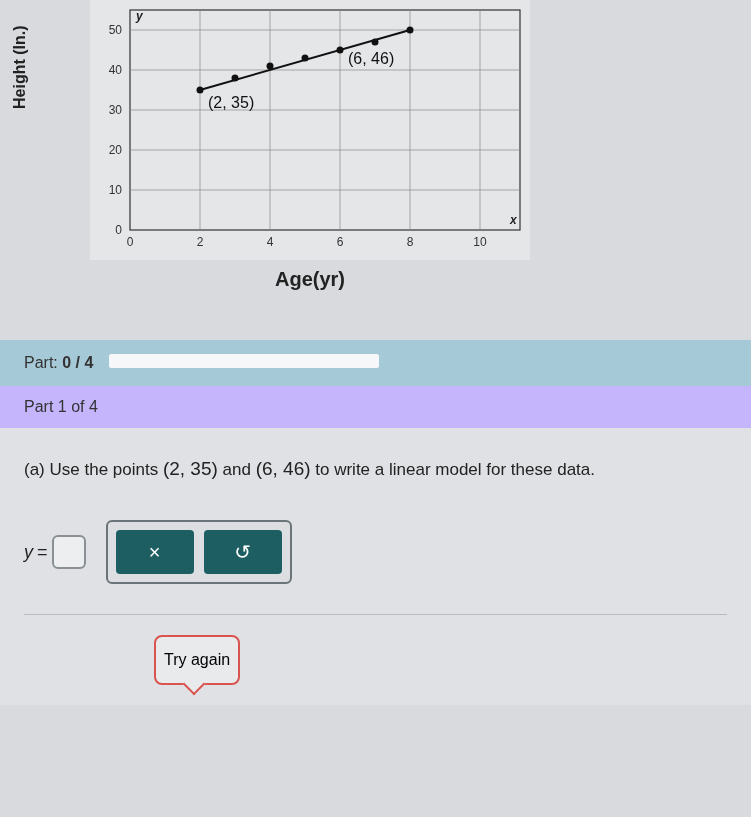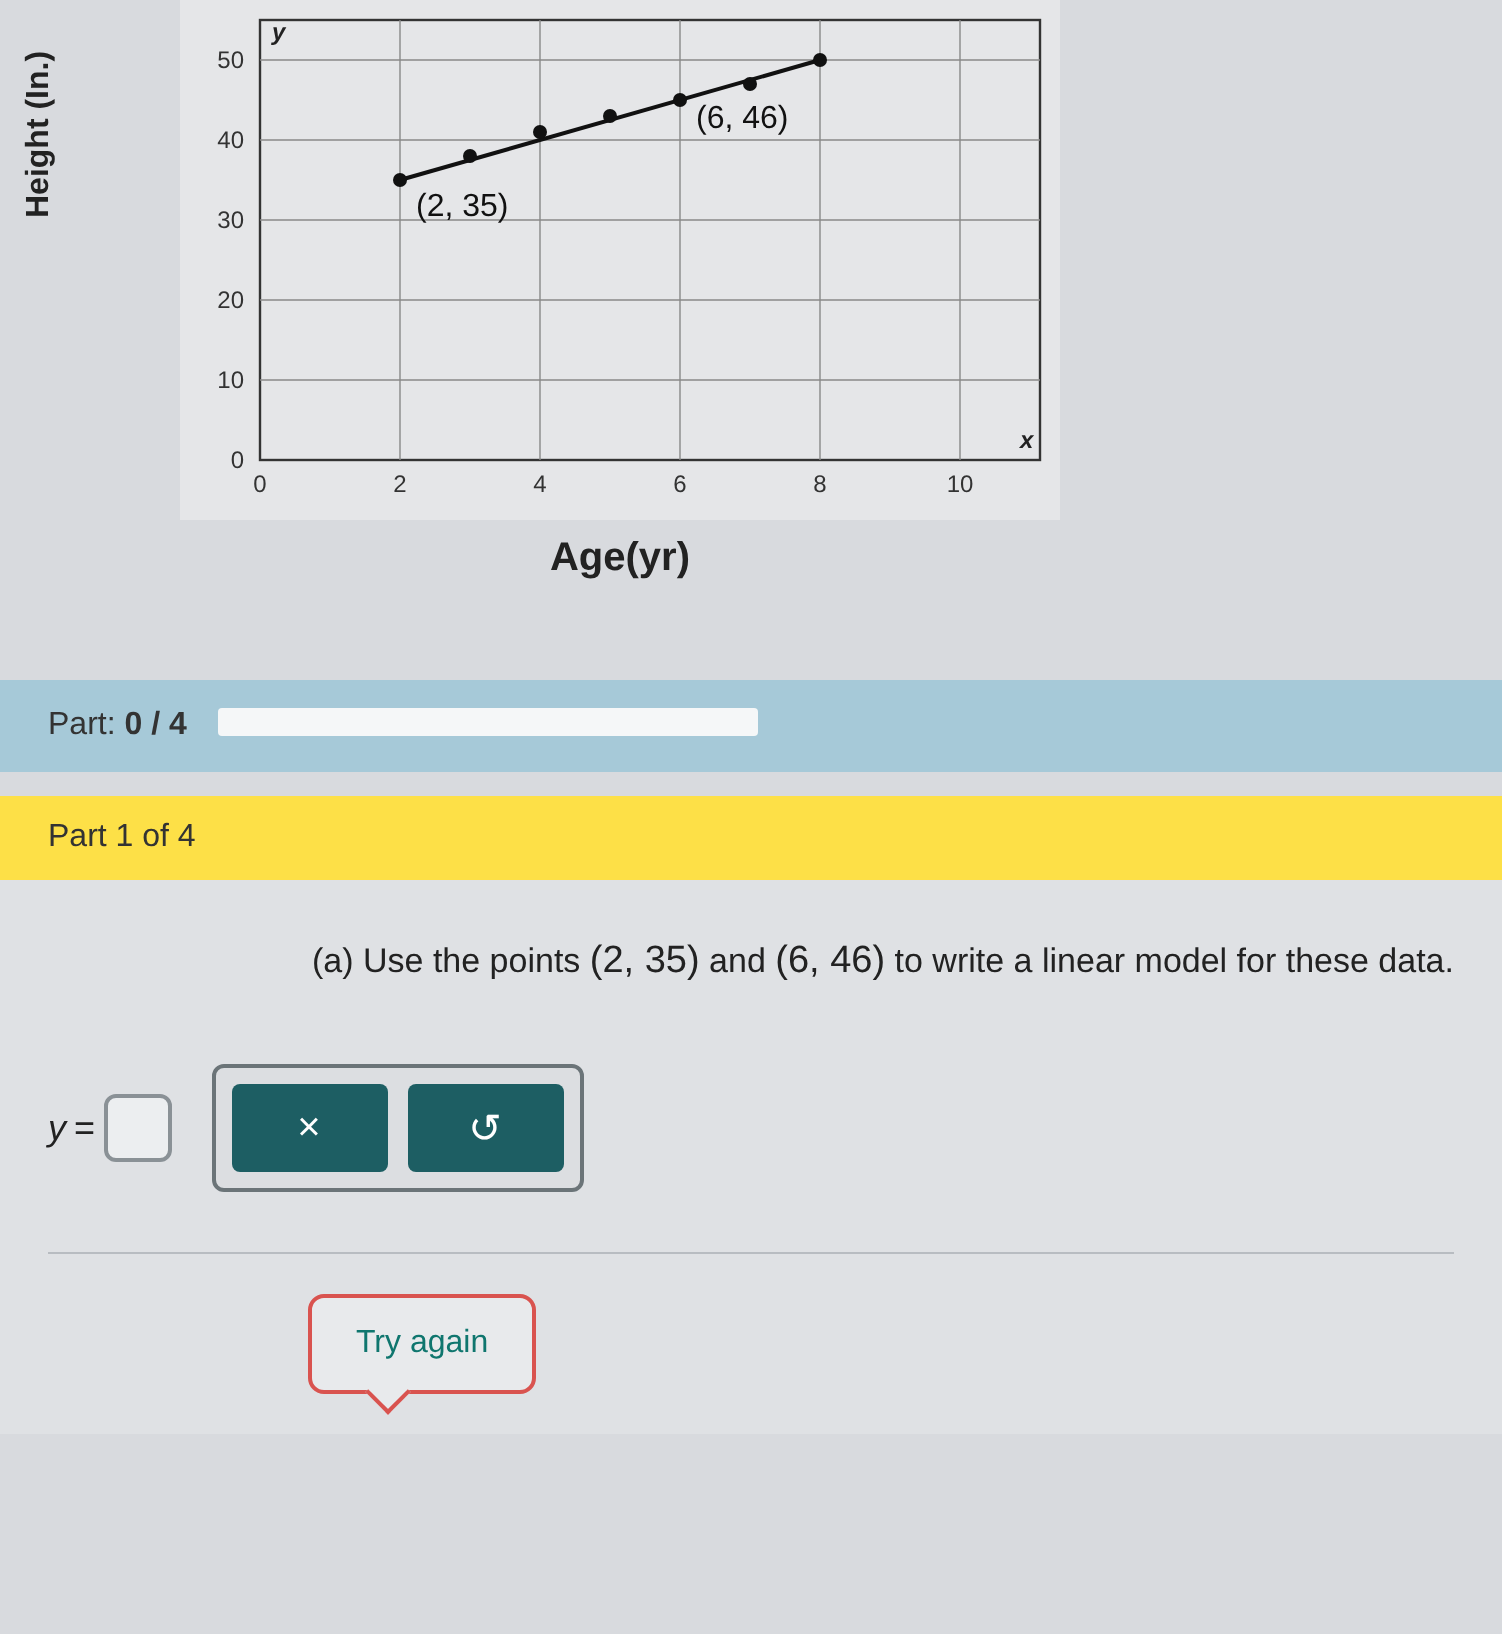--- a/index.html
+++ b/index.html
@@ -49,35 +49,33 @@
     }
     .progress-label { font-size: 16px; color: #333; }
     .progress-label b { font-weight: bold; }
     .progress-bar {
       width: 270px;
       height: 14px;
       background: #f5f7f8;
       border-radius: 2px;
     }
     .part-header {
-      background: #fde047;
+      background: #c4b5fd;
       padding: 12px 24px;
       font-size: 16px;
       color: #333;
-      margin-top: 12px;
     }
     .question-area {
       padding: 30px 24px 20px 24px;
       background: #dfe1e4;
     }
     .question-text {
       font-size: 17px;
       color: #222;
       margin-bottom: 40px;
-      text-align: right;
     }
     .answer-row {
       display: flex;
       align-items: center;
       gap: 20px;
     }
     .y-eq {
       font-size: 18px;
       font-style: italic;
       color: #222;
@@ -118,23 +116,23 @@
       border: none;
       border-top: 1px solid #b8bcc1;
       margin: 30px 0 20px 0;
     }
     .try-again-wrap {
       padding: 0 0 0 130px;
     }
     .try-again {
       border: 2px solid #d9534f;
       border-radius: 8px;
-      padding: 14px 22px;
+      padding: 14px 8px;
       font-size: 16px;
-      color: #0f766e;
+      color: #000000;
       background: #e8eaec;
       display: inline-block;
       position: relative;
     }
     .try-again::after {
       content: '';
       position: absolute;
       bottom: -9px;
       left: 30px;
       width: 14px;

